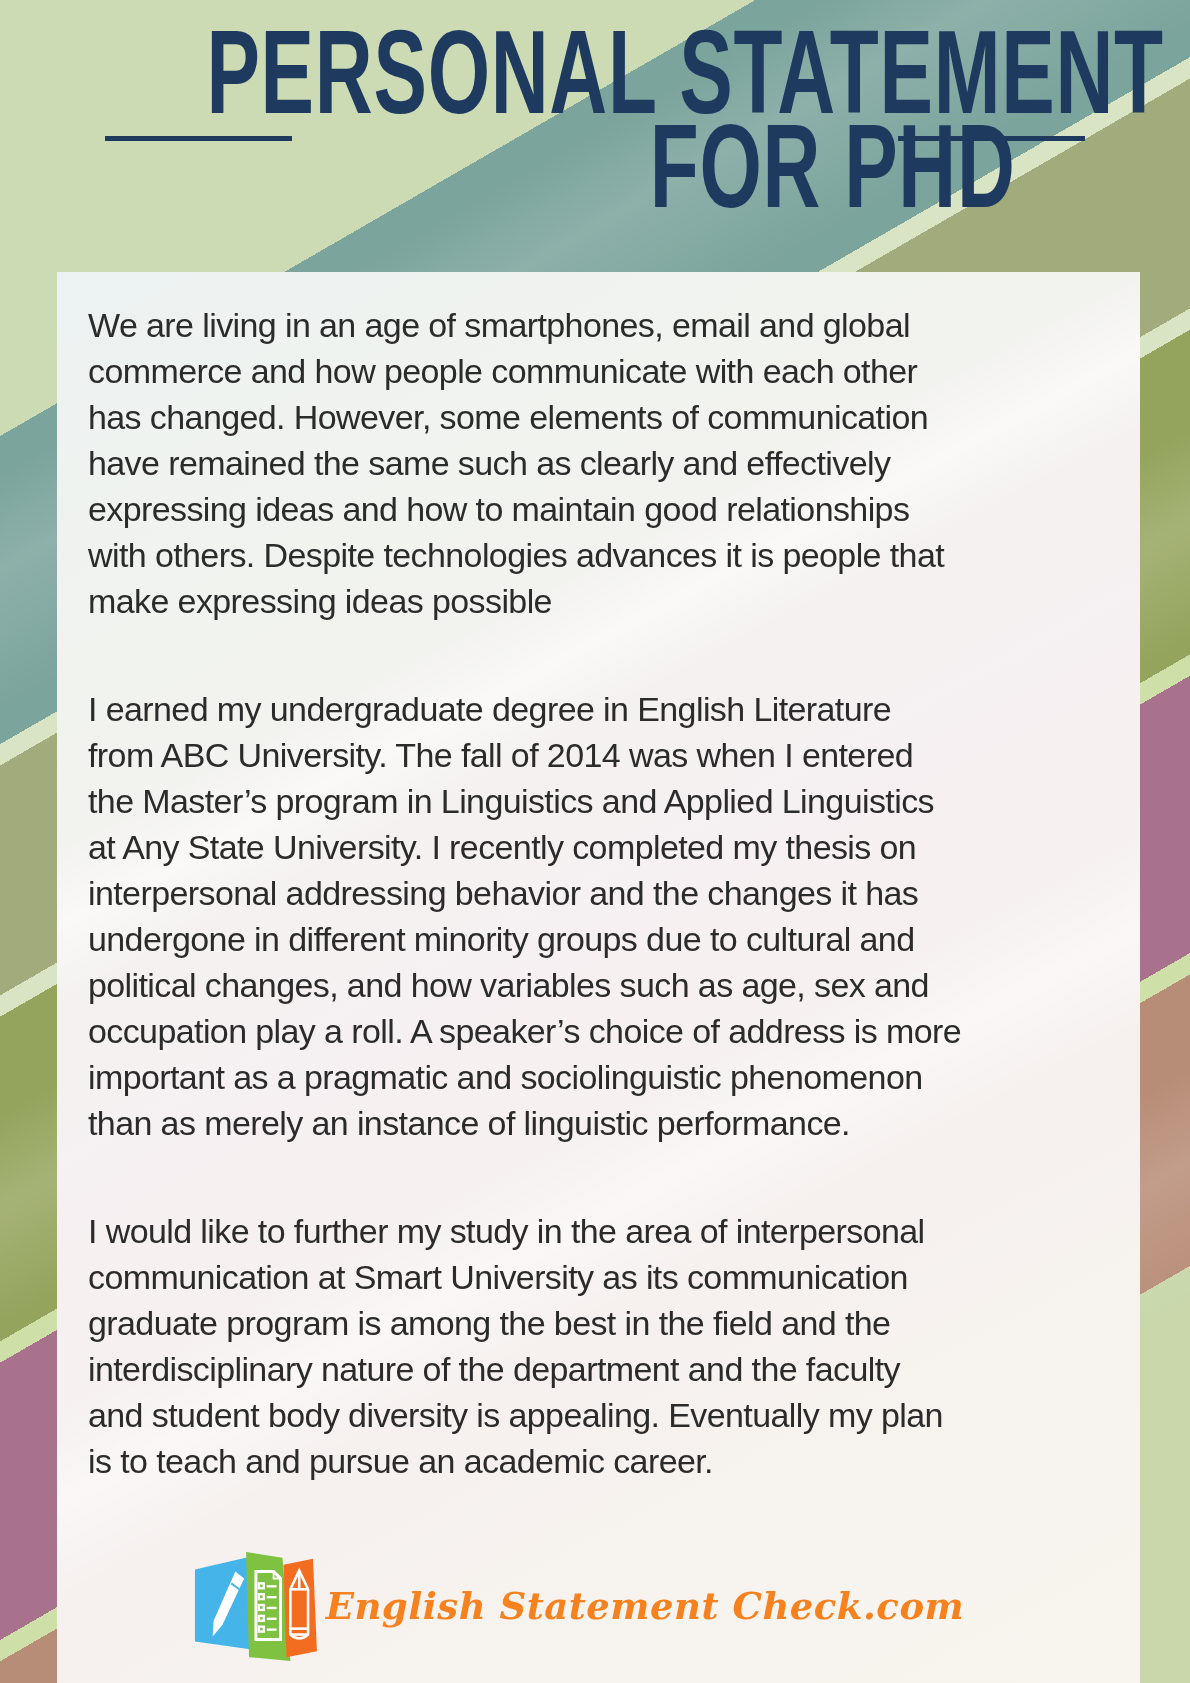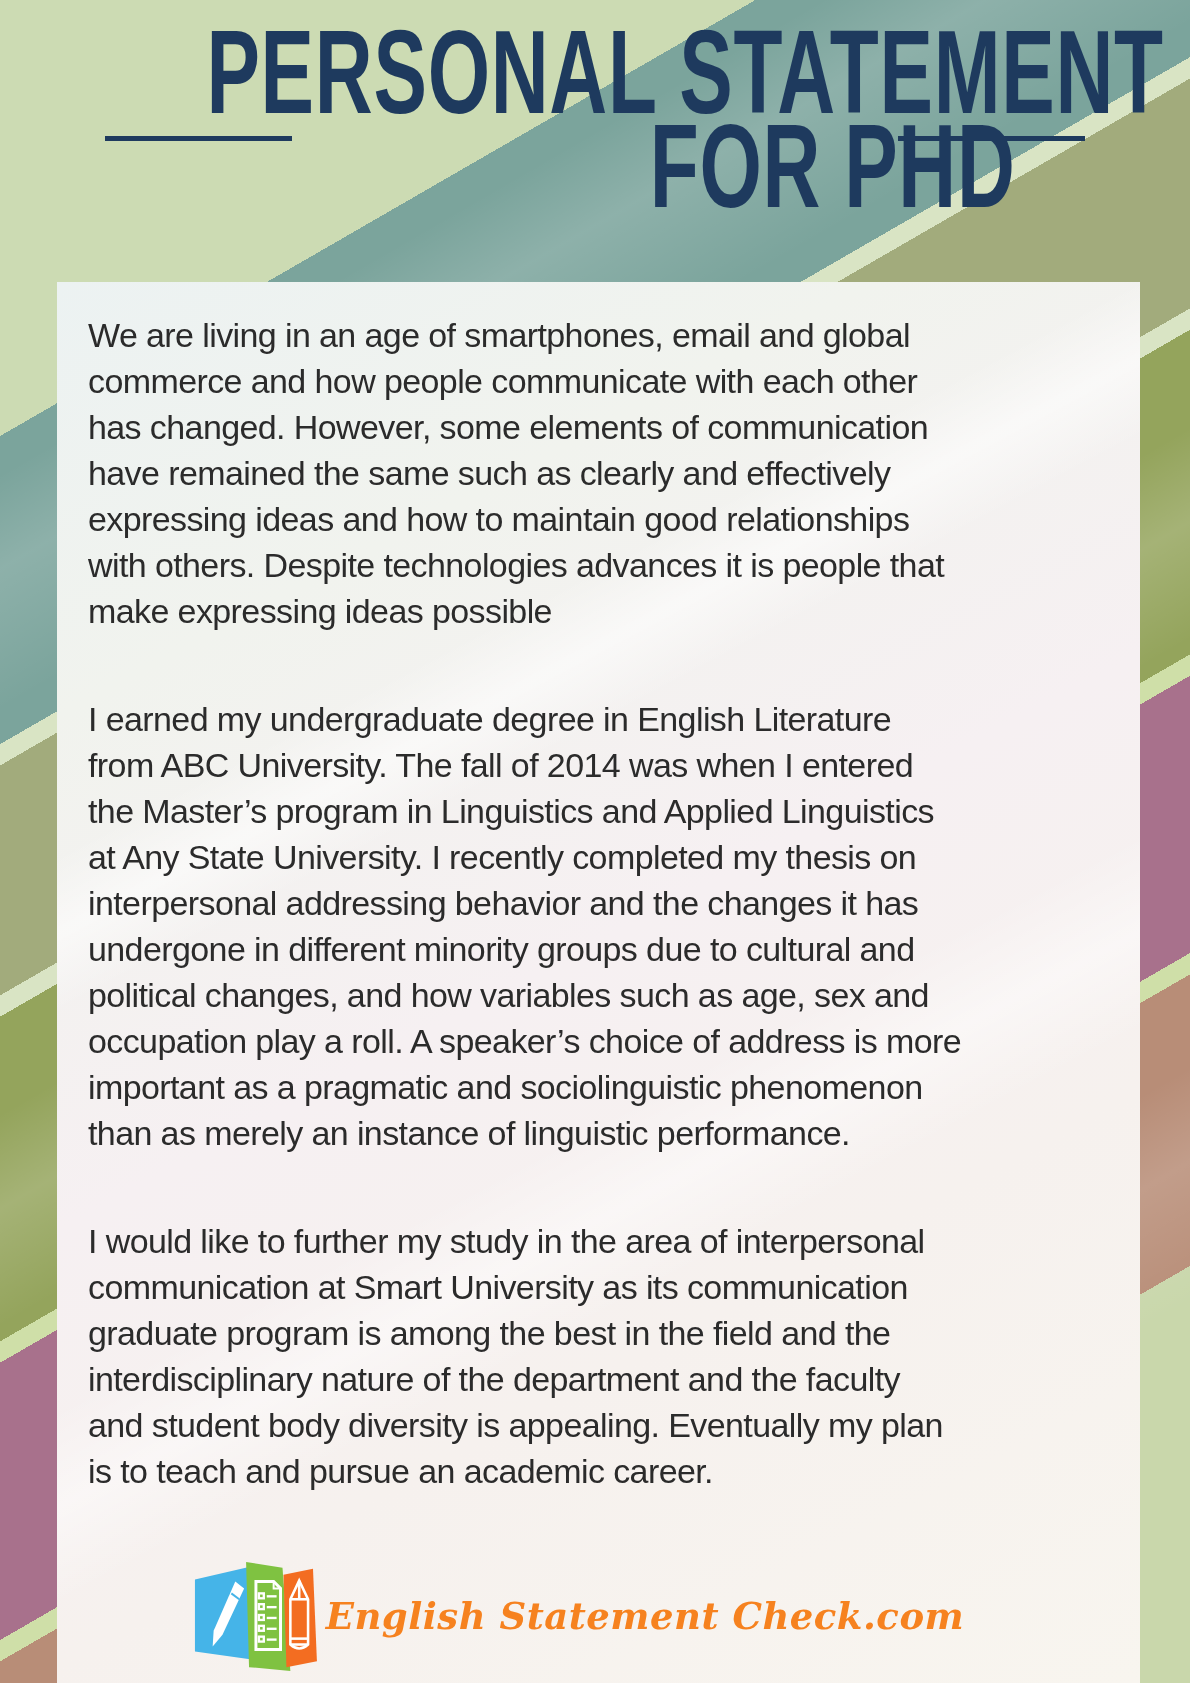--- a/index.html
+++ b/index.html
@@ -20,21 +20,21 @@
   .title-wrap{position:absolute;left:0;top:0;width:100%;text-align:right;color:#1e3a5e;z-index:3;padding-left:16px;}
   .title-line{display:block;font-weight:bold;font-size:118px;line-height:92px;letter-spacing:1px;
     transform:scaleX(.68);transform-origin:50% 50%;white-space:nowrap;}
   .title-line.l1{margin-top:26px;}
   .title-line.l2{margin-top:2px;}
   .dash{position:absolute;top:136px;height:5px;width:187px;background:#1e3a5e;z-index:3;}
   .dash.left{left:105px;}
   .dash.right{left:898px;}
 
   
-  .card{position:absolute;left:57px;top:282px;width:1083px;bottom:0;background:#f4f2ed;z-index:2;}
+  .card{position:absolute;left:57px;top:272px;width:1083px;bottom:0;background:#f4f2ed;z-index:2;}
   .card::before{content:"";position:absolute;inset:0;pointer-events:none;
     background:
       linear-gradient(152deg, rgba(255,255,255,0) 0%, rgba(255,255,255,0) 29%,
         rgba(255,255,255,.55) 33%, rgba(255,255,255,0) 37%,
         rgba(255,255,255,0) 57%, rgba(255,255,255,.45) 62%, rgba(255,255,255,0) 67%),
       linear-gradient(152deg, #ecf2f2 0%, #f1f3ee 22%, #f6f0f2 48%, #f6f1ee 70%, #f8f5ef 100%);}
   .card-inner{position:relative;z-index:1;padding:30px 78px 0 31px;}
 
   .essay p{white-space:pre-line;margin:0 0 62px 0;font-size:34px;line-height:46px;
     letter-spacing:-0.6px;color:#2b2b2b;}

